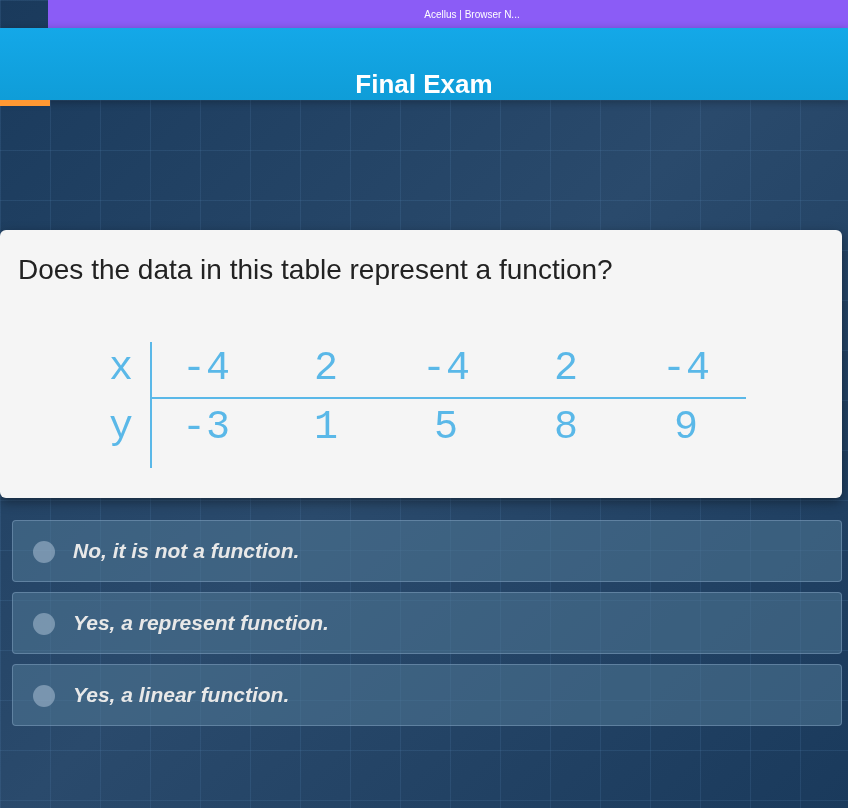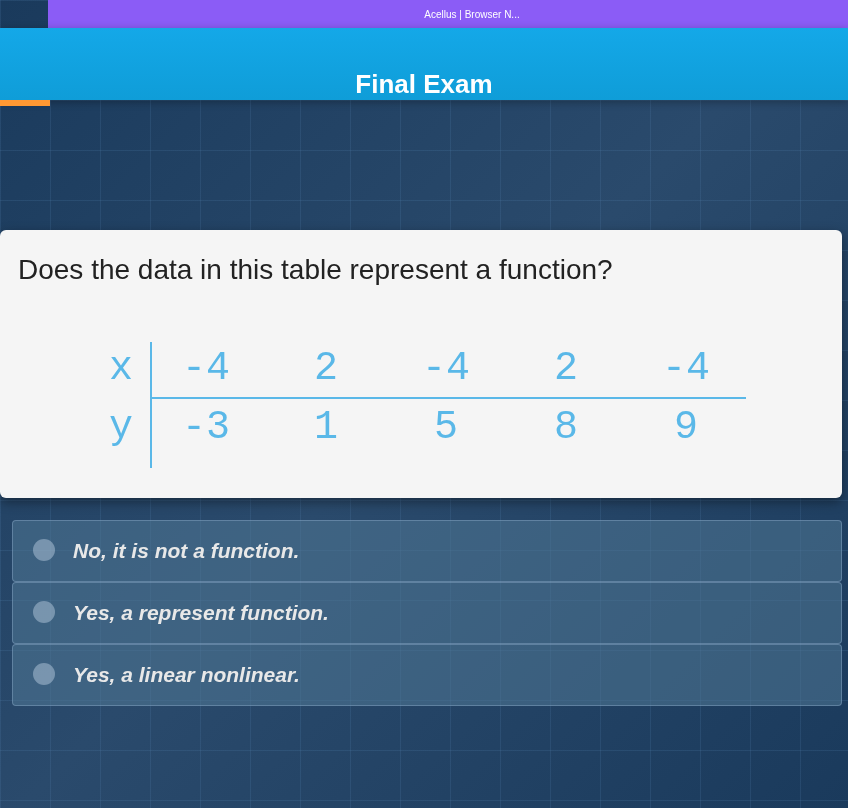--- a/index.html
+++ b/index.html
@@ -130,22 +130,23 @@
     .answers {
       margin: 22px 6px 0 12px;
       position: relative;
       z-index: 2;
     }
     .answer-option {
       background: rgba(80, 120, 150, 0.55);
       border: 1px solid rgba(150, 180, 210, 0.4);
       border-radius: 4px;
       padding: 18px 20px;
-      display: flex;
-      align-items: flex-start;
+      margin-bottom: 10px;
+      display: flex;
+      align-items: flex-end;
       cursor: pointer;
     }
     .radio-circle {
       width: 22px;
       height: 22px;
       border-radius: 50%;
       background: rgba(180, 200, 220, 0.5);
       margin-right: 18px;
       flex-shrink: 0;
     }
@@ -203,17 +204,17 @@
     <div class="answer-option">
       <div class="radio-circle"></div>
       <div class="answer-text">No, it is not a function.</div>
     </div>
     <div class="answer-option">
       <div class="radio-circle"></div>
       <div class="answer-text">Yes, a represent function.</div>
     </div>
     <div class="answer-option">
       <div class="radio-circle"></div>
-      <div class="answer-text">Yes, a linear nonlinear.</div>
+      <div class="answer-text">Yes, a linear function.</div>
     </div>
   </div>
 
 </div>
 
 </body></html>

